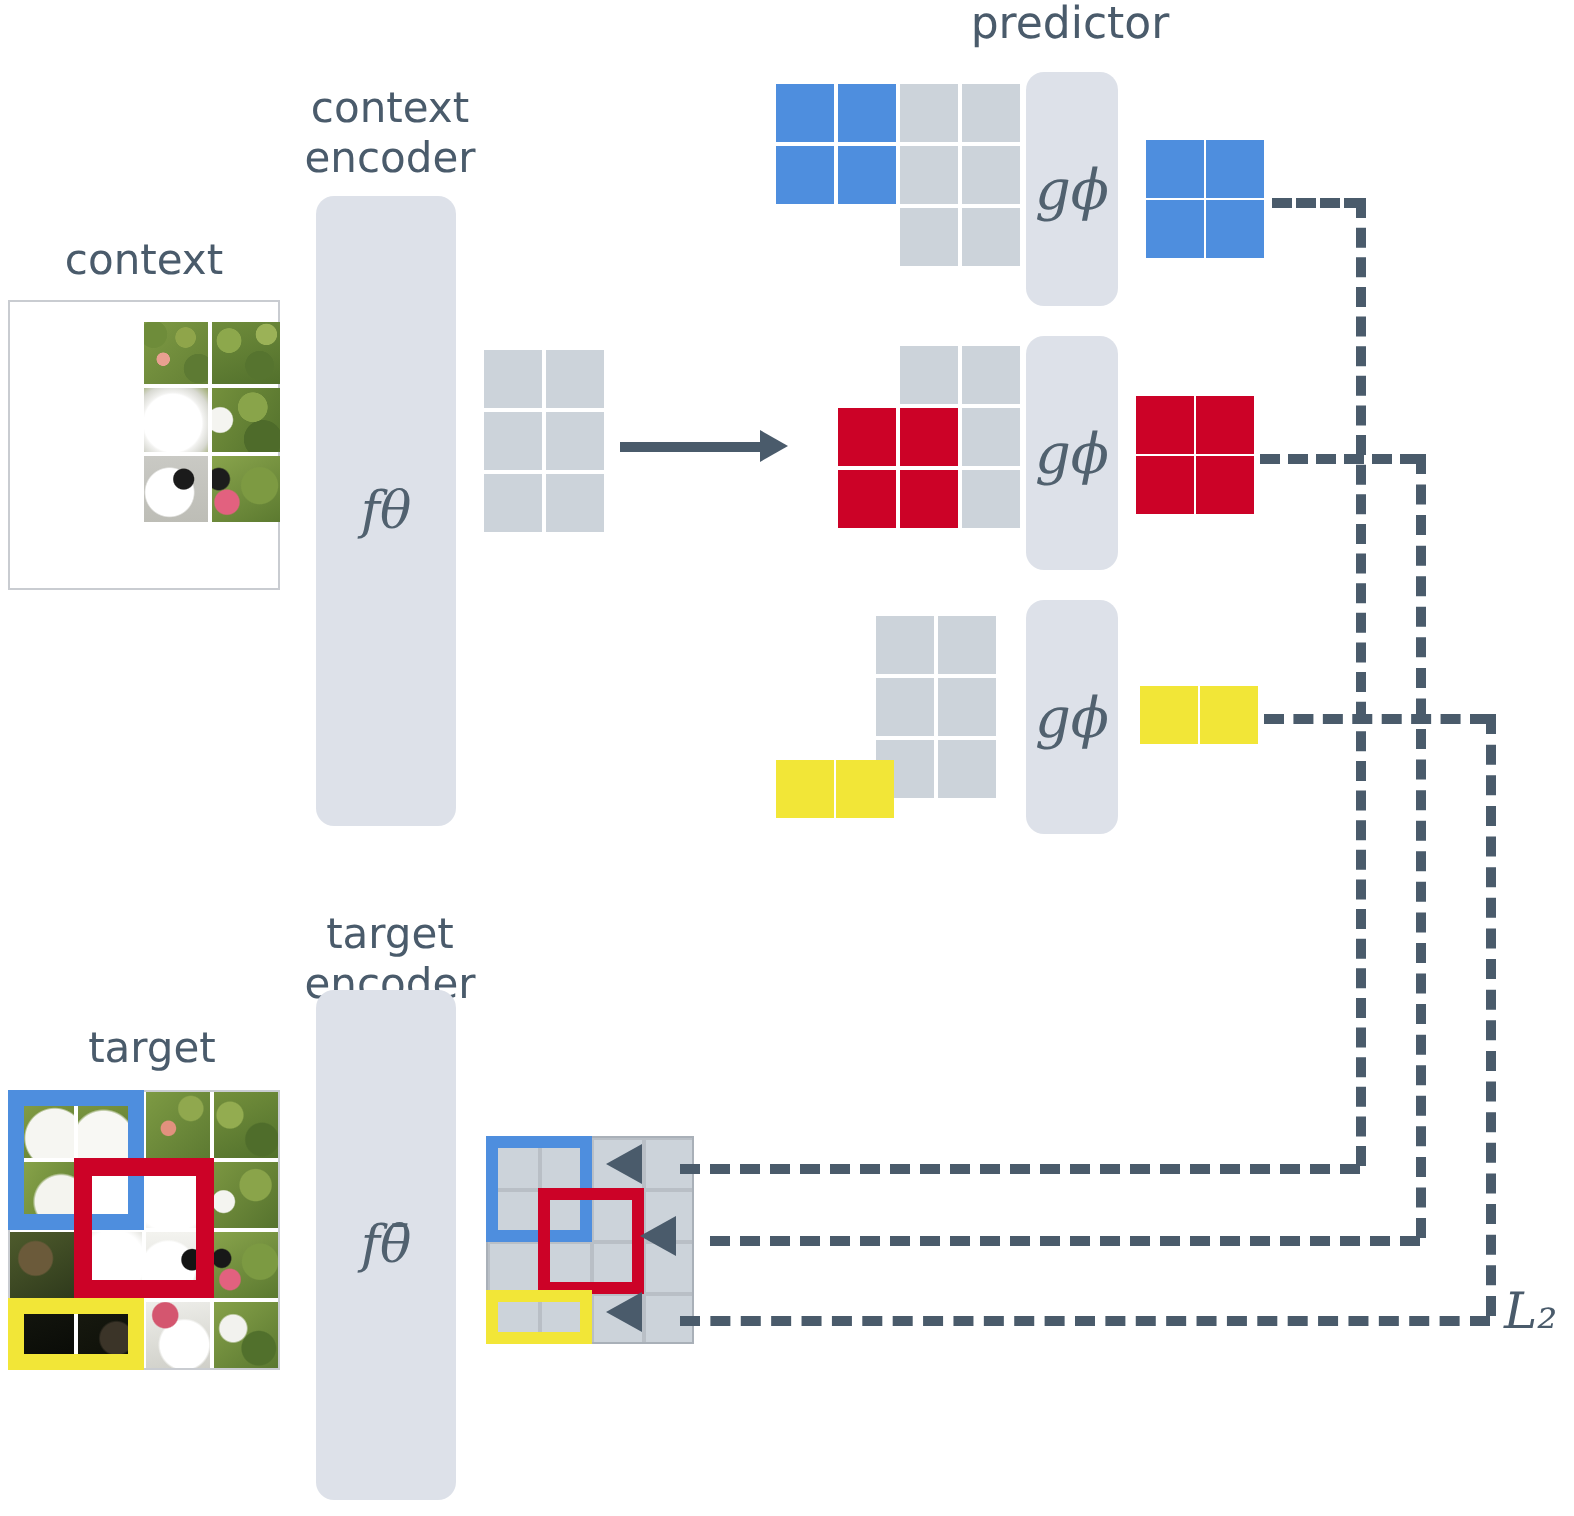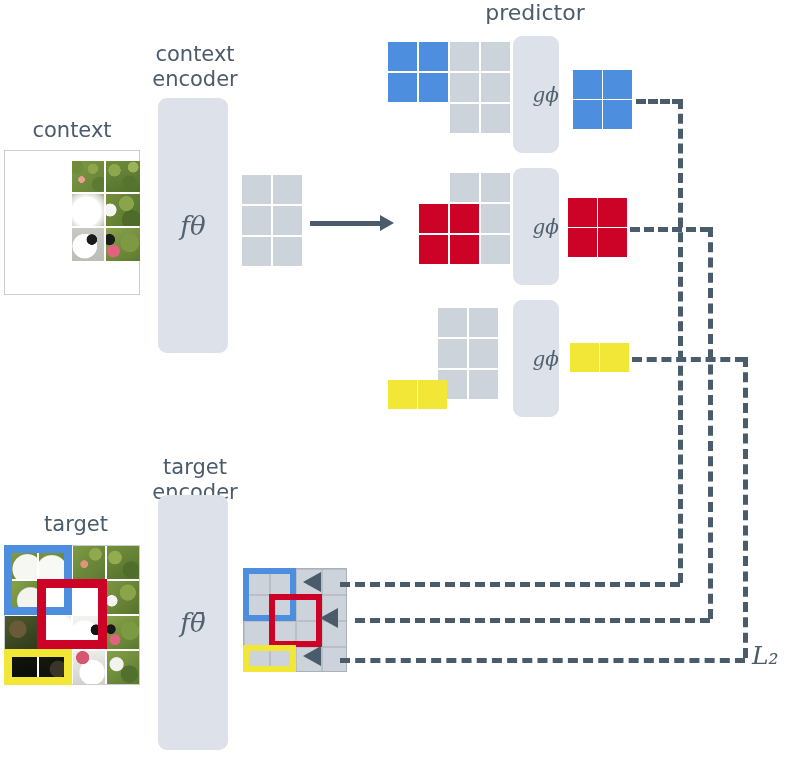--- a/index.html
+++ b/index.html
@@ -6,21 +6,21 @@
   body{
     width:787px;height:758px;position:relative;overflow:hidden;
     font-family:"DejaVu Sans","Liberation Sans",sans-serif;
     color:#4a5b6b;
   }
   .lbl{position:absolute;color:#4a5b6b;font-size:21px;line-height:25px;text-align:center;white-space:pre-line;}
   .mathlbl{position:absolute;font-family:"DejaVu Serif","Liberation Serif",serif;font-style:italic;color:#4a5b6b;}
   .encbox{position:absolute;background:#dde1e9;border-radius:9px;}
   .encbox .sym{position:absolute;left:0;right:0;top:50%;transform:translateY(-50%);text-align:center;font-family:"DejaVu Serif","Liberation Serif",serif;font-style:italic;font-size:26px;color:#51616f;}
   .gbox{position:absolute;background:#dde1e9;border-radius:9px;}
-  .gbox .sym{position:absolute;left:0;right:0;top:50%;transform:translateY(-50%);text-align:right;font-family:"DejaVu Serif","Liberation Serif",serif;font-style:italic;font-size:20px;color:#51616f;}
+  .gbox .sym{position:absolute;left:0;right:0;top:50%;transform:translateY(-50%);text-align:center;font-family:"DejaVu Serif","Liberation Serif",serif;font-style:italic;font-size:28px;color:#51616f;}
   .cell{position:absolute;box-sizing:border-box;}
   .photo{position:absolute;overflow:hidden;}
   .imgframe{position:absolute;box-sizing:border-box;border:1px solid #c9ccd1;background:#fff;}
   .dash-h{position:absolute;height:0;border-top:5px dashed #4a5b6b;}
   .dash-v{position:absolute;width:0;border-left:5px dashed #4a5b6b;}
   .arrowhead{position:absolute;width:0;height:0;}
   .solidarrow{position:absolute;height:5px;background:#4a5b6b;}
   .colorbox{position:absolute;box-sizing:border-box;background:transparent;}
   .patch{position:absolute;background-size:cover;}
 </style>
@@ -65,21 +65,21 @@
         radial-gradient(circle at 40% 55%, #ffffff 0 45%, transparent 48%),
         linear-gradient(180deg,#c9c9c4,#bdbdb6);"></div>
     <div class="patch" style="left:34px;top:67px;width:34px;height:33px;background:
         radial-gradient(circle at 10% 35%, #1c1c1c 0 14%, transparent 16%),
         radial-gradient(circle at 22% 70%, #e2617f 0 17%, transparent 19%),
         radial-gradient(circle at 70% 45%, #7d9a42 0 30%, transparent 32%),
         linear-gradient(150deg,#89a44c,#5c7a30);"></div>
   </div>
 </div>
 
-<div class="encbox" style="left:158px;top:98px;width:70px;height:255px;">
+<div class="encbox" style="left:158px;top:98px;width:70px;height:315px;">
   <div class="sym">fθ</div>
 </div>
 
 <div style="position:absolute;left:242px;top:175px;width:61px;height:91px;">
   <div class="cell" style="left:0px;top:0px;width:29px;height:29px;background:#ccd3da;"></div>
   <div class="cell" style="left:31px;top:0px;width:29px;height:29px;background:#ccd3da;"></div>
   <div class="cell" style="left:0px;top:31px;width:29px;height:29px;background:#ccd3da;"></div>
   <div class="cell" style="left:31px;top:31px;width:29px;height:29px;background:#ccd3da;"></div>
   <div class="cell" style="left:0px;top:62px;width:29px;height:29px;background:#ccd3da;"></div>
   <div class="cell" style="left:31px;top:62px;width:29px;height:29px;background:#ccd3da;"></div>

